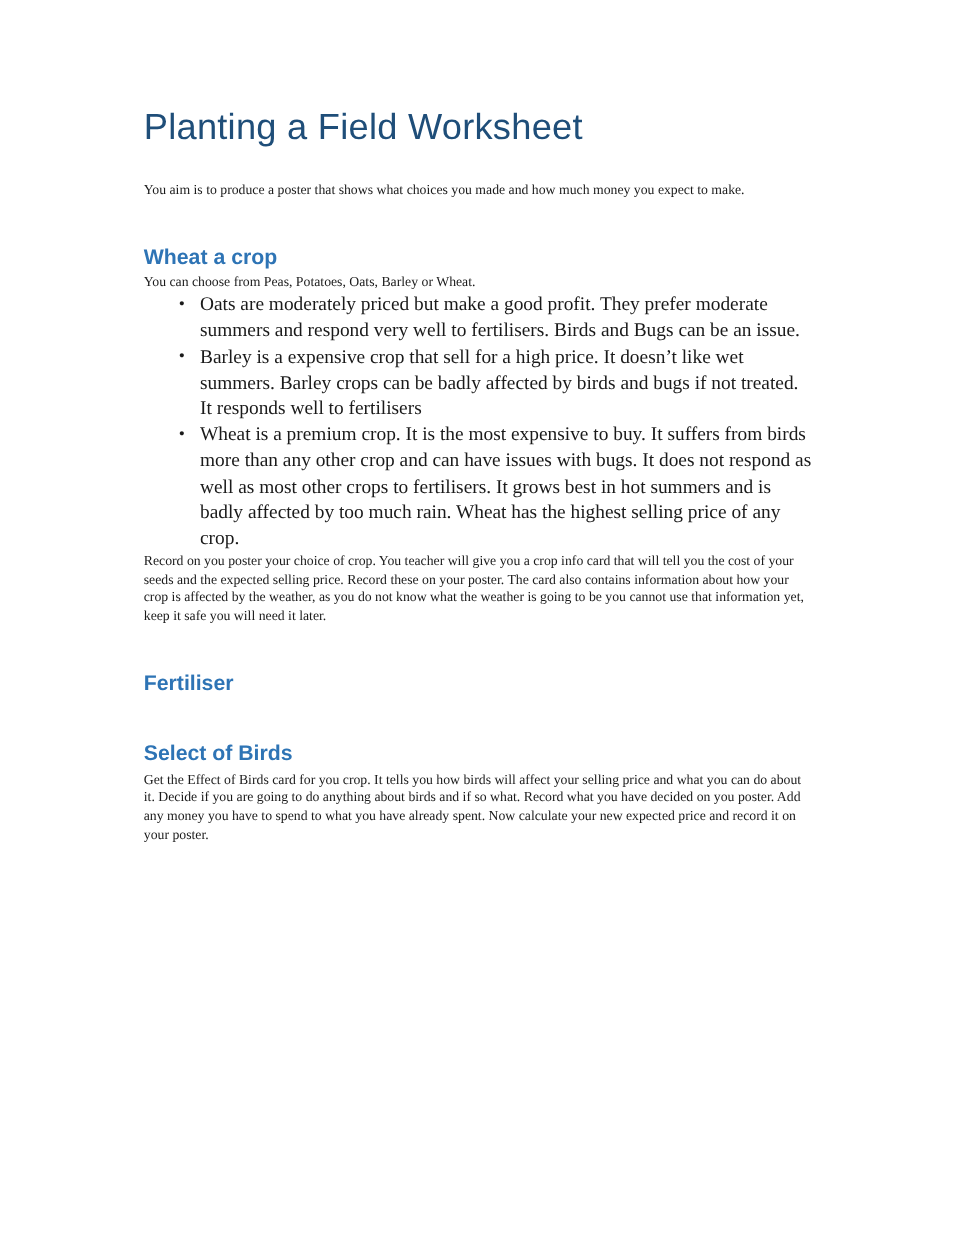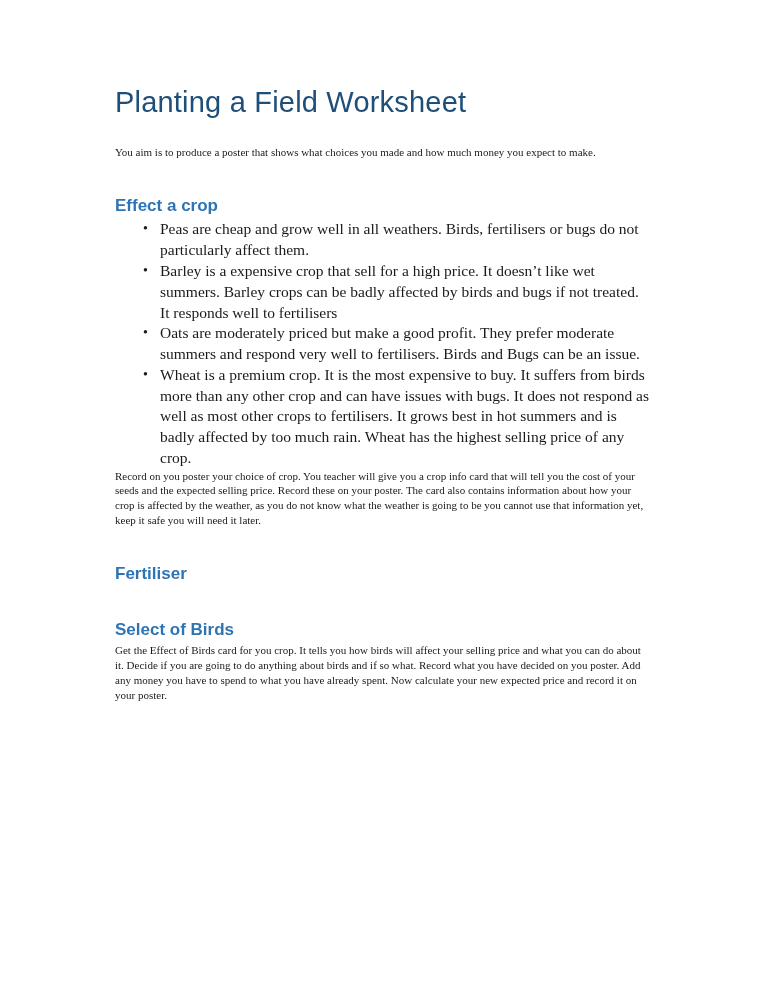--- a/index.html
+++ b/index.html
@@ -67,27 +67,27 @@
 </head>
 <body>
 
 <div class="page">
 
   <h1 class="doc-title">Planting a Field Worksheet</h1>
 
   <p class="body-text">You aim is to produce a poster that shows what choices you made and how much money you expect to make.</p>
 
   <div class="section">
-    <h2 class="section-heading">Effect a crop</h2>
+    <h2 class="section-heading">Wheat a crop</h2>
 
+    <p class="body-text">You can choose from Peas, Potatoes, Oats, Barley or Wheat.</p>
 
     <ul class="bullet-list">
-      <li>Peas are cheap and grow well in all weathers. Birds, fertilisers or bugs do not particularly affect them.</li>
+      <li>Oats are moderately priced but make a good profit. They prefer moderate summers and respond very well to fertilisers. Birds and Bugs can be an issue.</li>
       <li>Barley is a expensive crop that sell for a high price. It doesn’t like wet summers. Barley crops can be badly affected by birds and bugs if not treated. It responds well to fertilisers</li>
-      <li>Oats are moderately priced but make a good profit. They prefer moderate summers and respond very well to fertilisers. Birds and Bugs can be an issue.</li>
       <li>Wheat is a premium crop. It is the most expensive to buy. It suffers from birds more than any other crop and can have issues with bugs. It does not respond as well as most other crops to fertilisers. It grows best in hot summers and is badly affected by too much rain. Wheat has the highest selling price of any crop.</li>
     </ul>
 
     <p class="body-text">Record on you poster your choice of crop. You teacher will give you a crop info card that will tell you the cost of your seeds and the expected selling price. Record these on your poster. The card also contains information about how your crop is affected by the weather, as you do not know what the weather is going to be you cannot use that information yet, keep it safe you will need it later.</p>
   </div>
 
   <div class="section">
     <h2 class="section-heading">Fertiliser</h2>
 
   </div>

